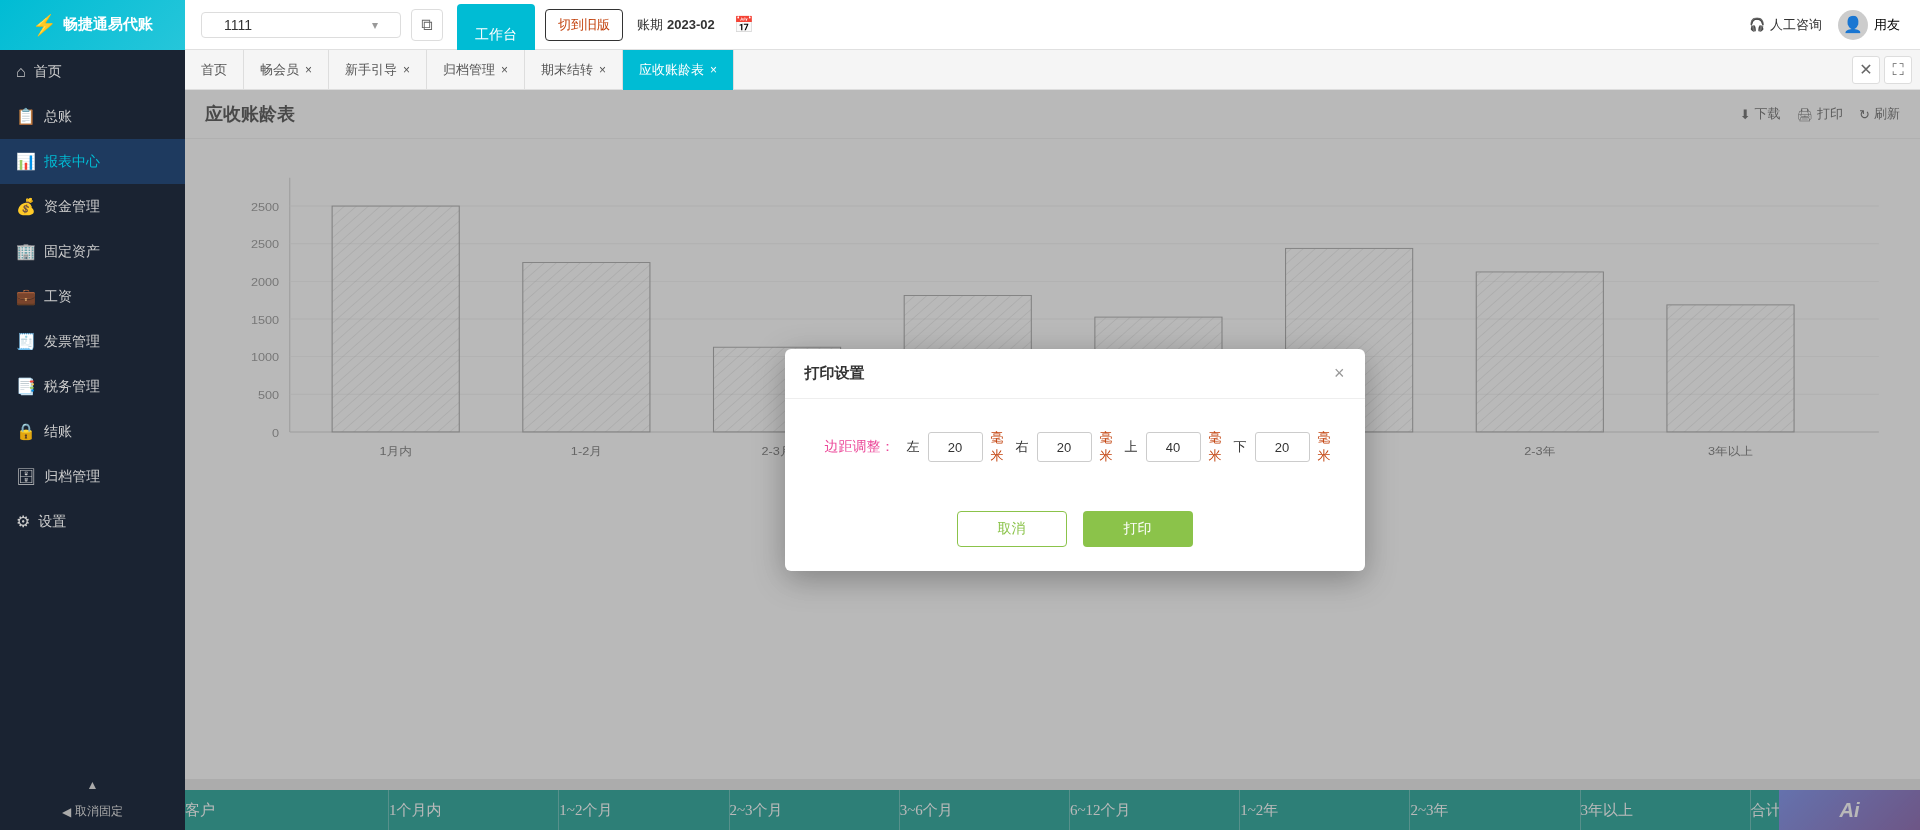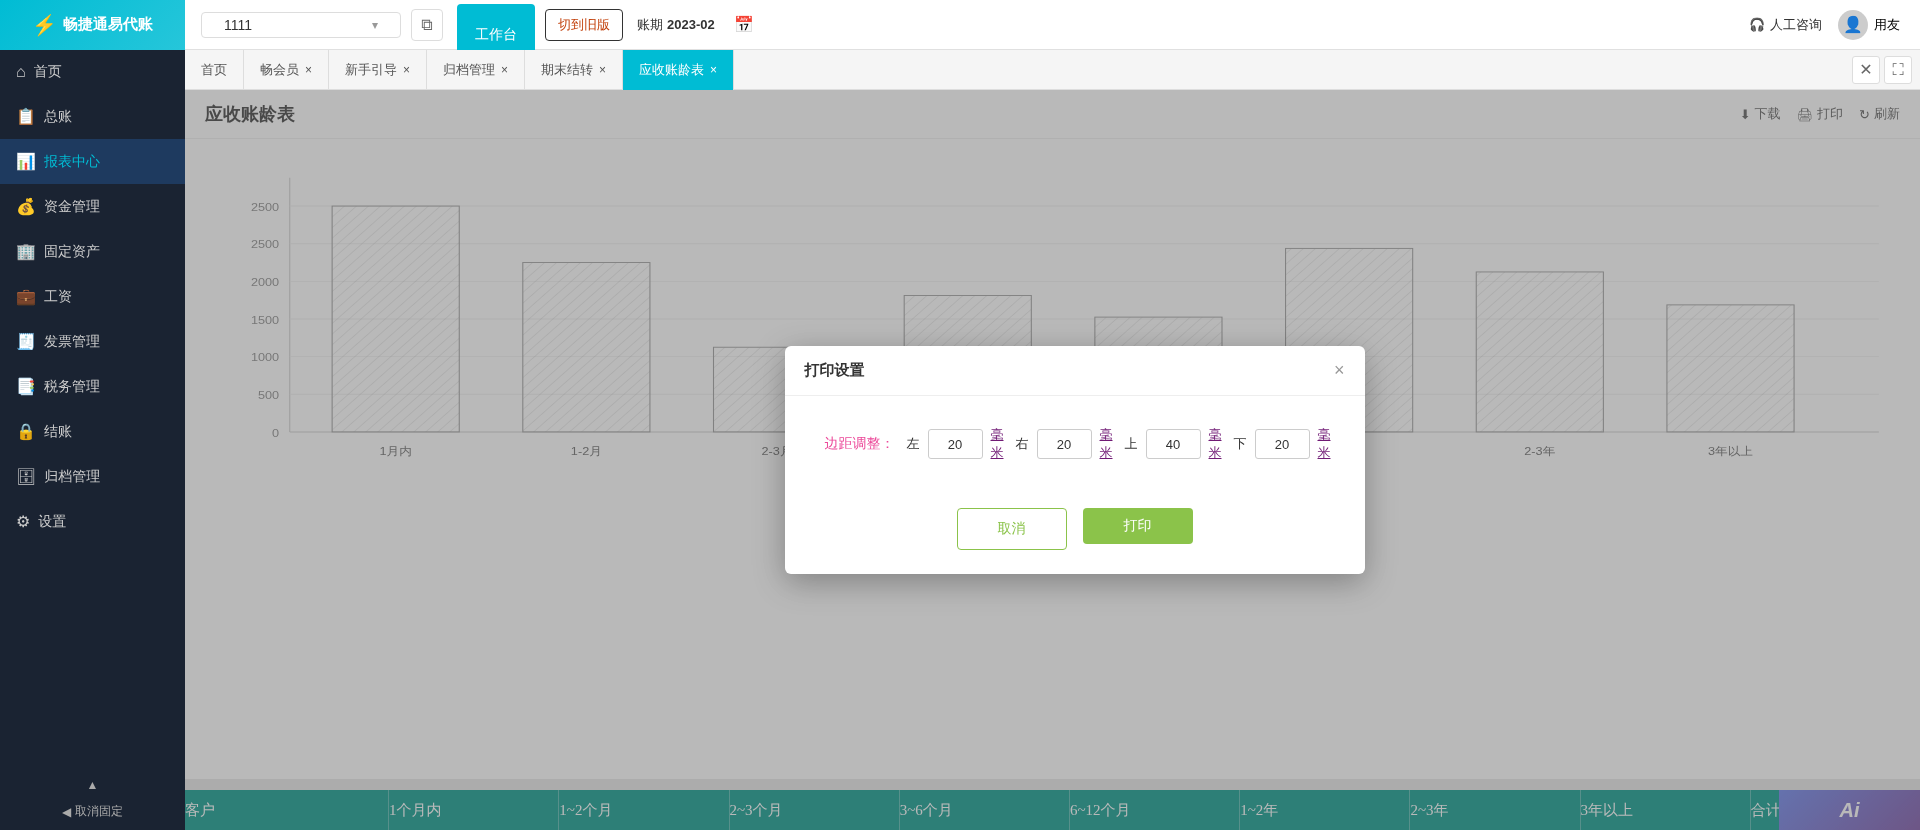--- a/index.html
+++ b/index.html
@@ -377,32 +377,31 @@
       width: 55px;
       height: 30px;
       border: 1px solid #ccc;
       border-radius: 3px;
       text-align: center;
       font-size: 13px;
       color: #333;
     }
     .unit-label {
       font-size: 13px;
-      color: #701a75;
-      text-decoration: underline;
+      color: #c2410c;
     }
     .dialog-footer {
       padding: 16px 40px 24px;
       display: flex;
       justify-content: center;
       gap: 16px;
     }
     .cancel-btn {
       width: 110px;
-      height: 42px;
+      height: 36px;
       border: 1px solid #8bc34a;
       background: #fff;
       color: #8bc34a;
       border-radius: 4px;
       font-size: 14px;
       cursor: pointer;
     }
     .confirm-btn {
       width: 110px;
       height: 36px;

